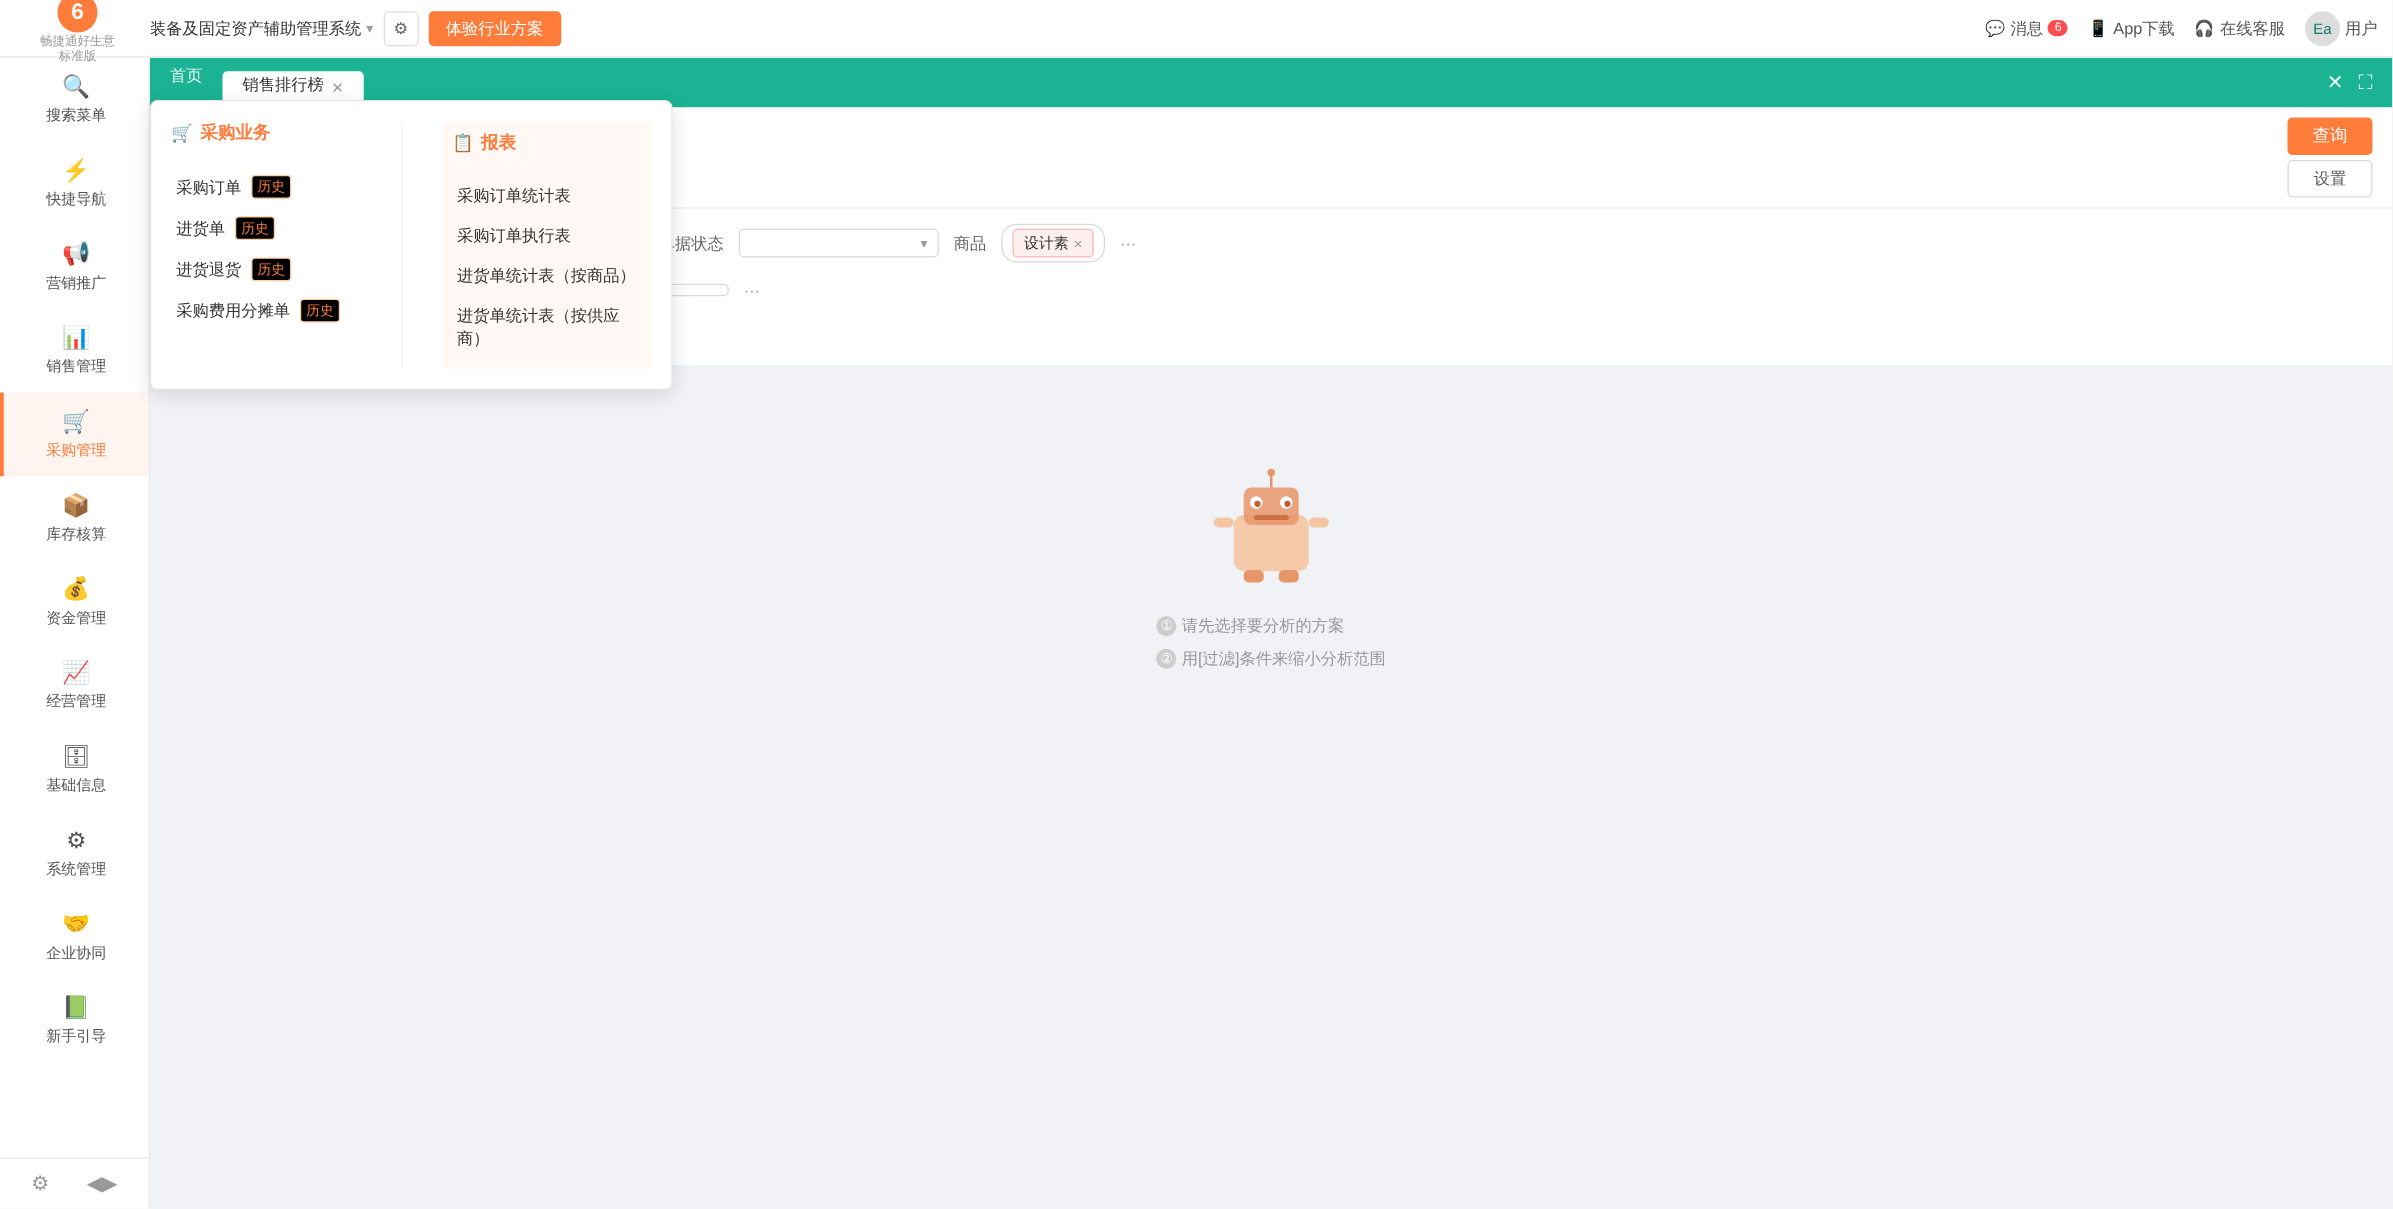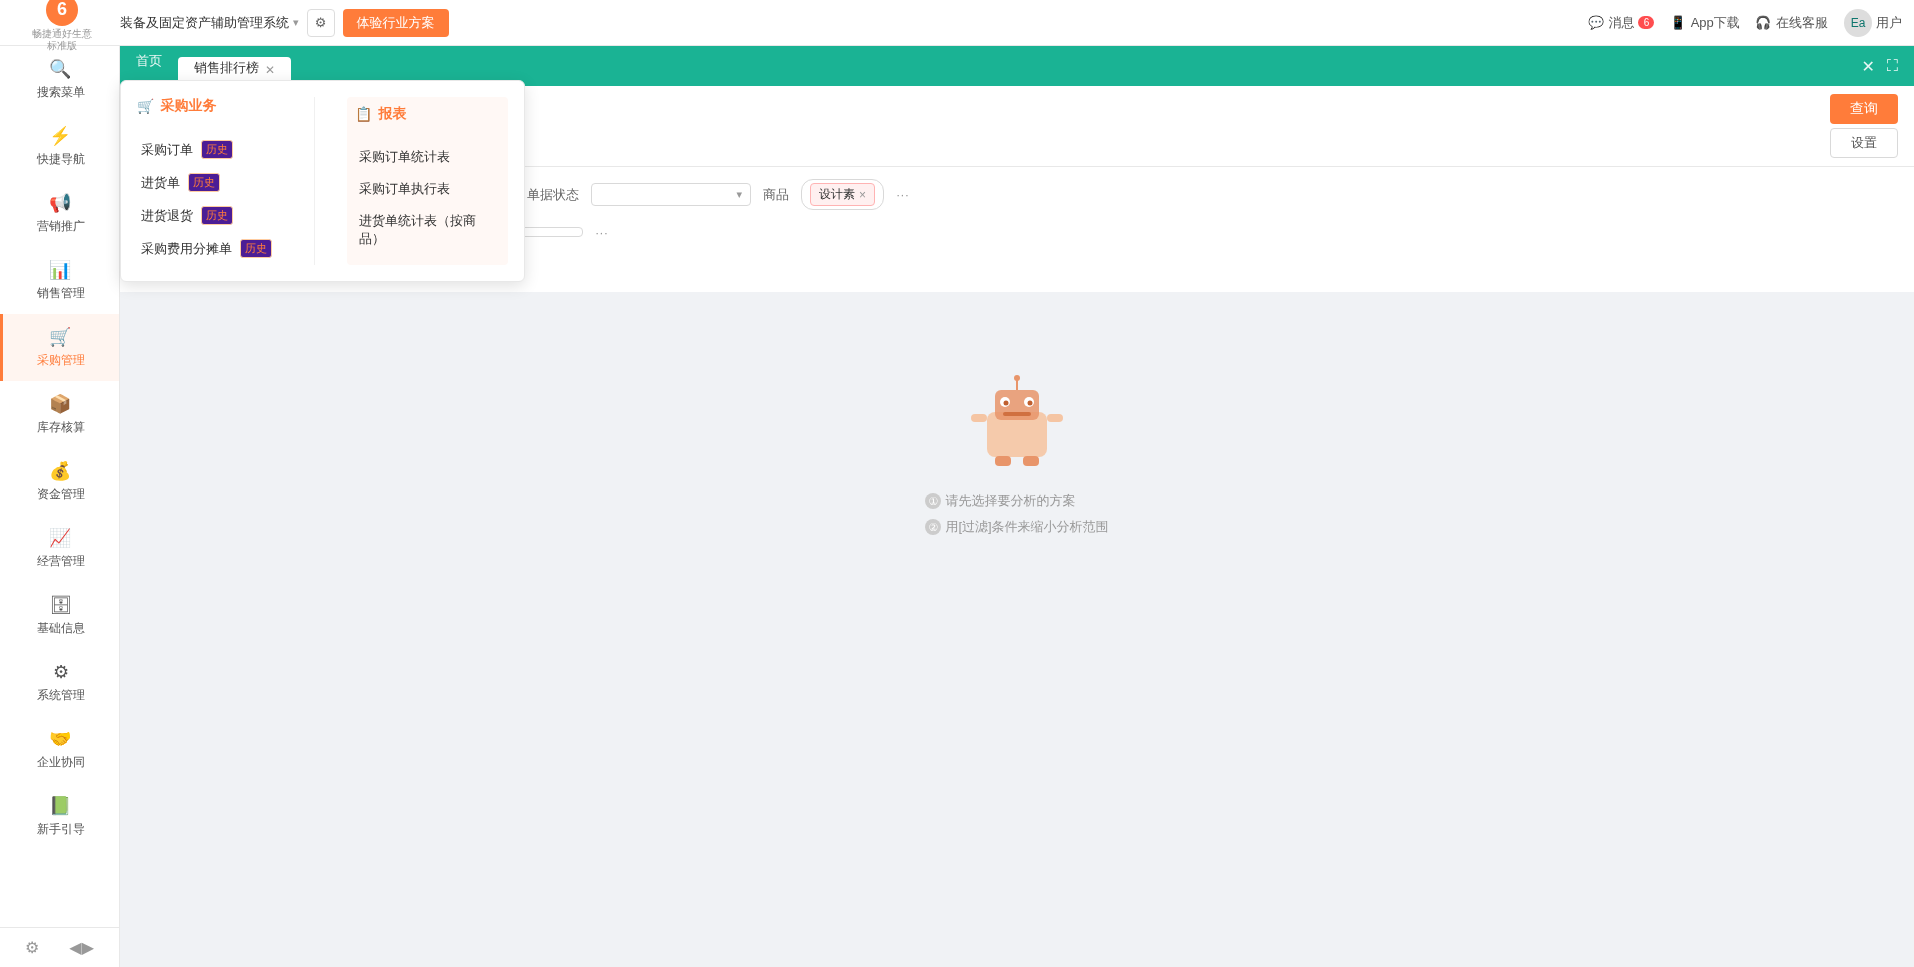--- a/index.html
+++ b/index.html
@@ -317,21 +317,21 @@
       display: flex;
       align-items: center;
       gap: 8px;
       padding: 7px 4px;
       cursor: pointer;
       color: #333;
       font-size: 13px;
       border-radius: 4px;
     }
     .history-badge {
-      background: #4c1d95;
+      background: #000000;
       color: #ff7c3a;
       border: 1px solid #ffcca0;
       border-radius: 3px;
       font-size: 11px;
       padding: 1px 4px;
     }
     .dropdown-divider {
       width: 1px;
       background: #f0f0f0;
       margin: 0 8px;
@@ -620,18 +620,21 @@
         </div>
         <div class="dropdown-item">
           <span>采购订单统计表</span>
         </div>
         <div class="dropdown-item">
           <span>采购订单执行表</span>
         </div>
         <div class="dropdown-item">
           <span>进货单统计表（按商品）</span>
         </div>
+        <div class="dropdown-item">
+          <span>进货单统计表（按供应商）</span>
+        </div>
       </div>
 
     </div>
 
   </div>
 </div>
 
 </body></html>

